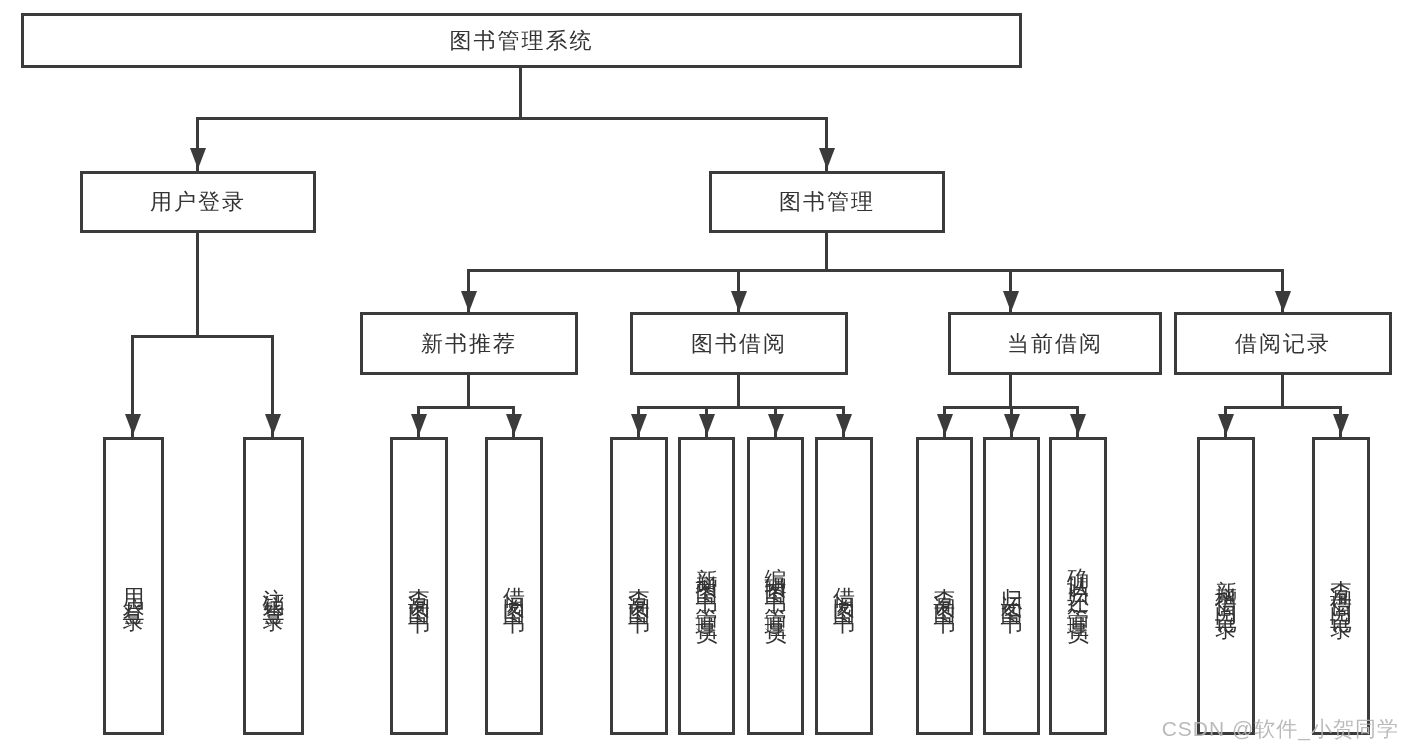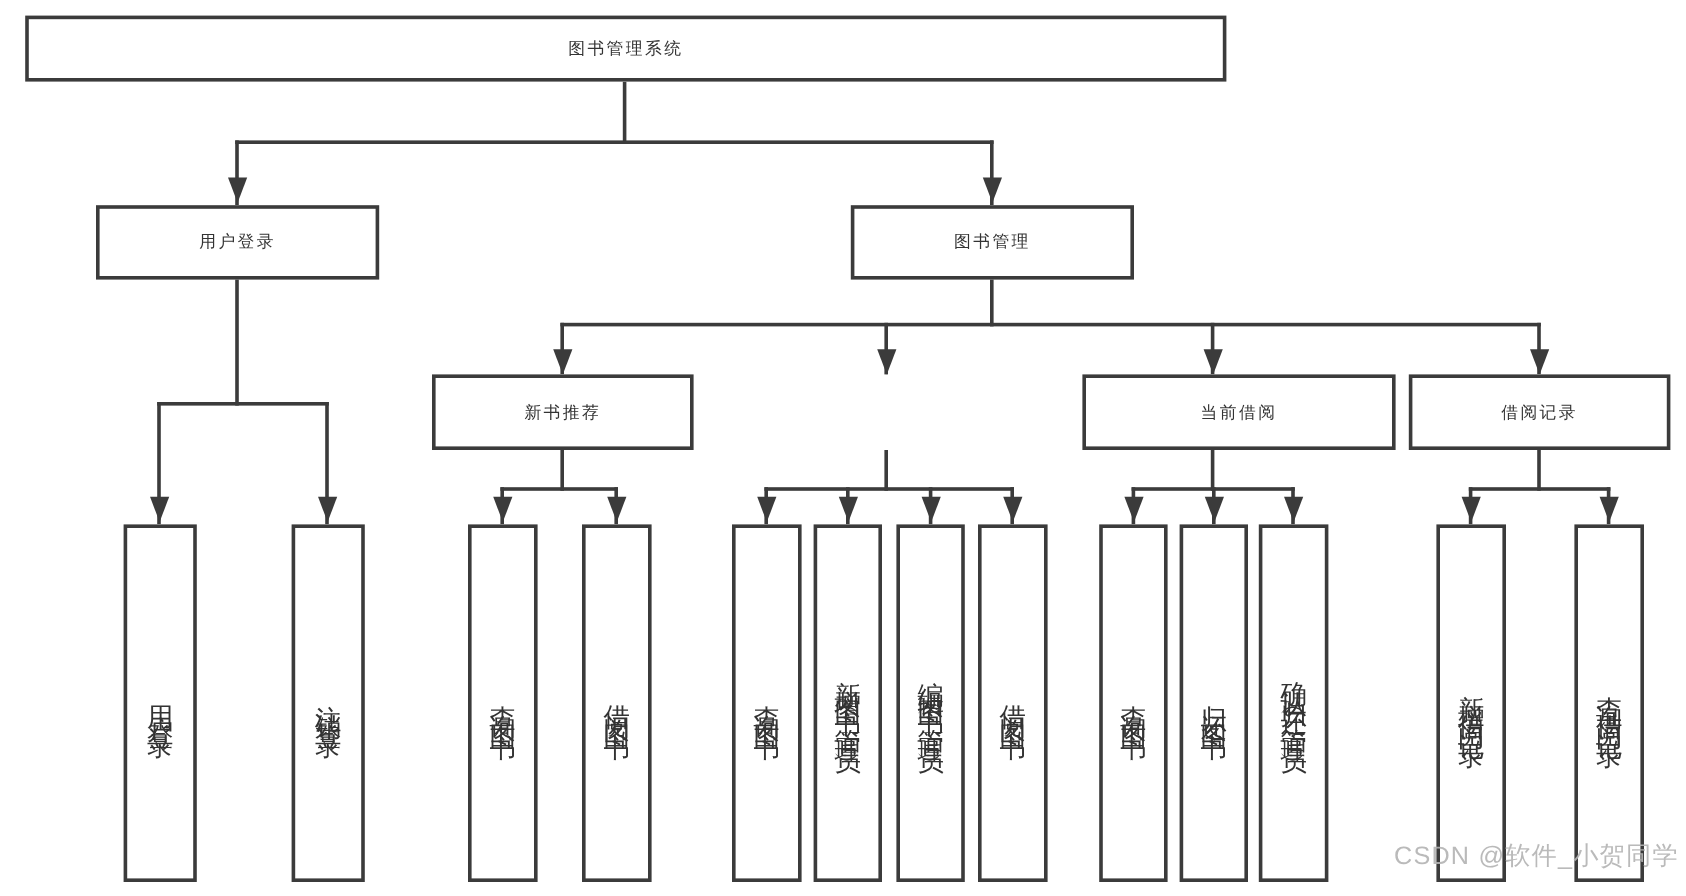--- a/index.html
+++ b/index.html
@@ -20,21 +20,21 @@
     position: absolute;
     box-sizing: border-box;
     border: 3px solid #3b3b3b;
     background: #ffffff;
     display: flex;
     align-items: center;
     justify-content: center;
     color: #333333;
   }
   .hbox span {
-    font-size: 14px;
+    font-size: 22px;
     letter-spacing: 2px;
     white-space: nowrap;
     font-family: Liberation Mono, monospace;
   }
   .vbox span {
     writing-mode: vertical-rl;
     text-orientation: mixed;
     font-size: 22px;
     letter-spacing: 8px;
     line-height: 1;
@@ -46,21 +46,21 @@
   .ah {
     position: absolute;
     width: 0; height: 0;
     border-left: 8px solid transparent;
     border-right: 8px solid transparent;
     border-top: 21px solid #3b3b3b;
   }
   .watermark {
     position: absolute;
     right: 6px;
-    bottom: 20px;
+    bottom: 4px;
     font-size: 21px;
     color: #b3b3b3;
     opacity: 0.9;
     letter-spacing: 1px;
     white-space: nowrap;
     z-index: 5;
   }
 </style>
 </head>
 <body>
@@ -133,21 +133,24 @@
   <div class="hbox" style="left:80px;top:171px;width:236px;height:62px;">
     <span>用户登录</span>
   </div>
   <div class="hbox" style="left:360px;top:312px;width:218px;height:63px;">
     <span>新书推荐</span>
   </div>
 
   <div class="hbox" style="left:709px;top:171px;width:236px;height:62px;">
     <span>图书管理</span>
   </div>
-  <div class="hbox" style="left:902px;top:312px;width:261px;height:63px;">
+  <div class="hbox" style="left:630px;top:312px;width:218px;height:63px;">
+    <span>图书借阅</span>
+  </div>
+  <div class="hbox" style="left:948px;top:312px;width:214px;height:63px;">
     <span>当前借阅</span>
   </div>
   <div class="hbox" style="left:1174px;top:312px;width:218px;height:63px;">
     <span>借阅记录</span>
   </div>
 
   <div class="vbox" style="left:103px;top:437px;width:61px;height:298px;">
     <span>用户登录</span>
   </div>
   <div class="vbox" style="left:243px;top:437px;width:61px;height:298px;">

